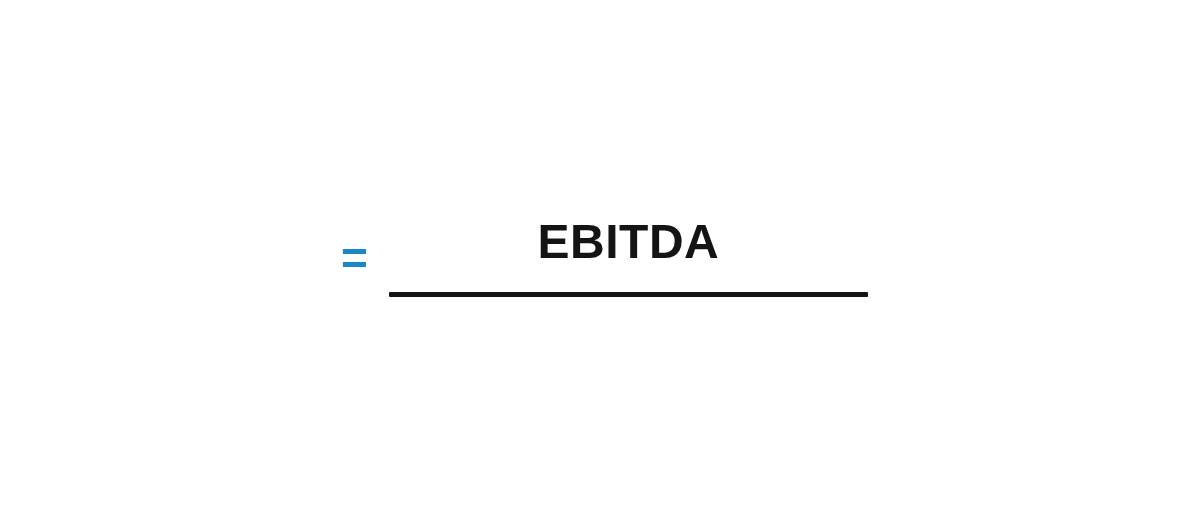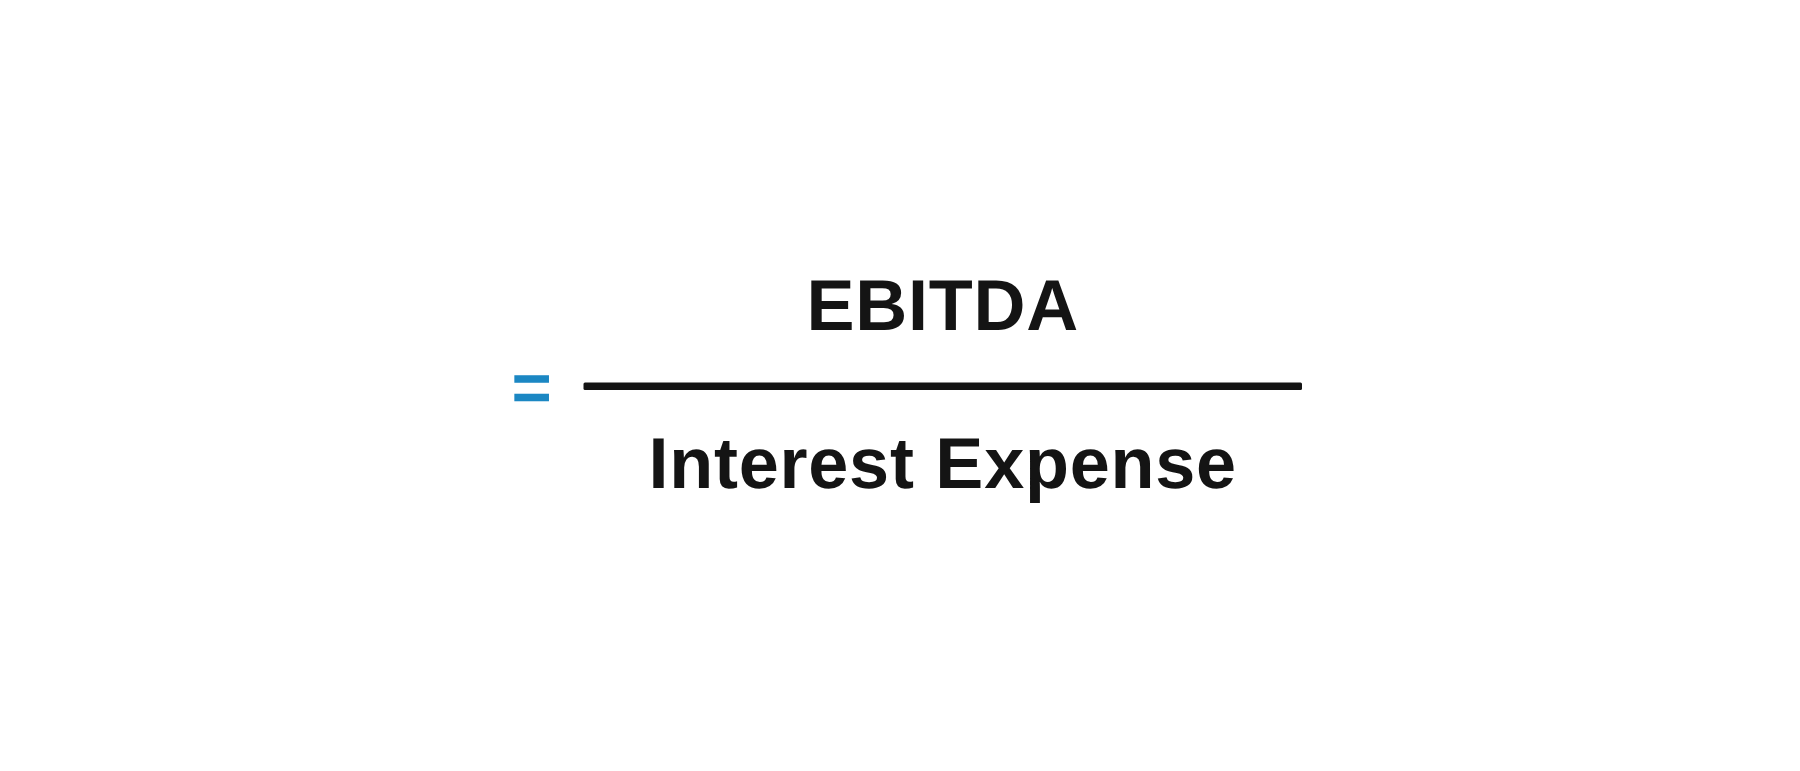--- a/index.html
+++ b/index.html
@@ -74,15 +74,14 @@
   }
 </style>
 </head>
 <body>
 
 <div class="formula-row">
   <span class="equals">=</span>
   <span class="fraction">
     <span class="numerator">EBITDA</span>
     <span class="fraction-bar"></span>
-    <span class="denominator">Interest Expense</span>
   </span>
 </div>
 
 </body></html>

